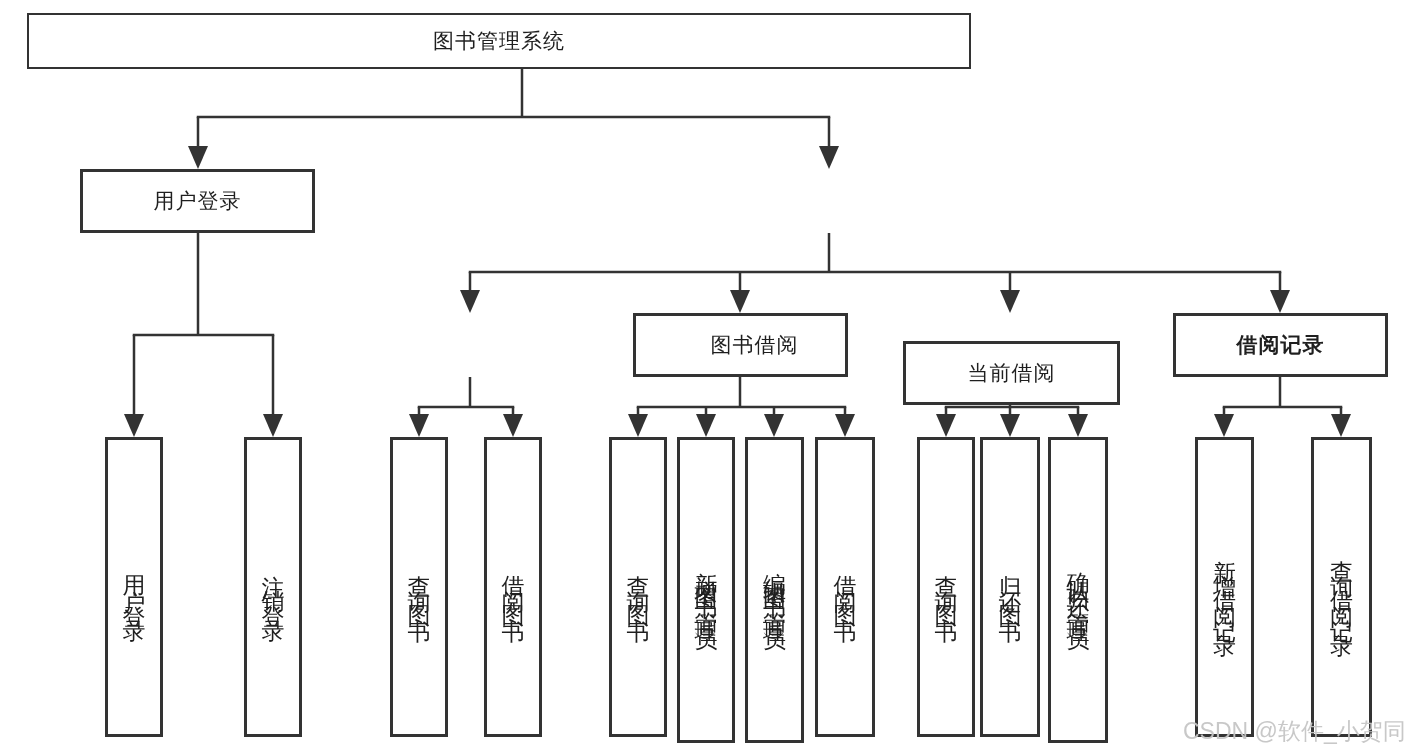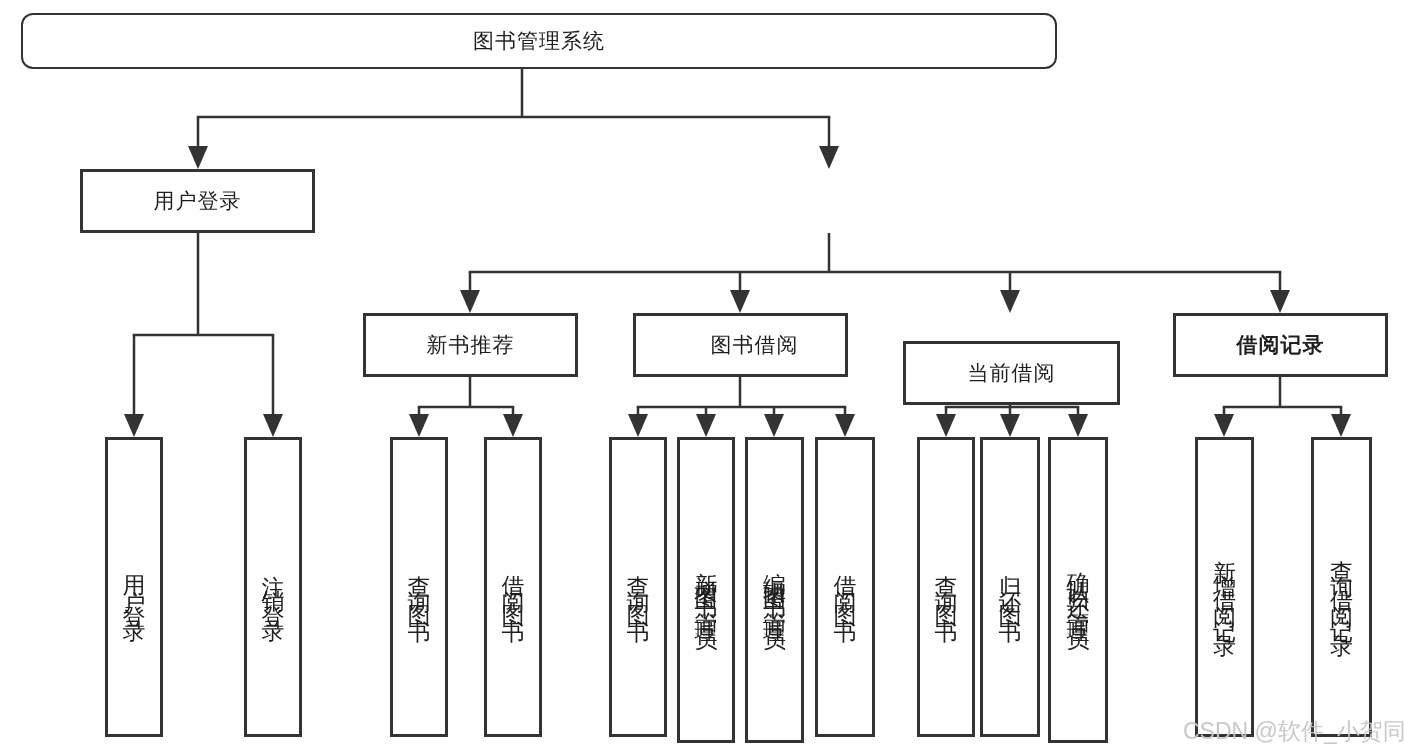--- a/index.html
+++ b/index.html
@@ -135,31 +135,28 @@
     <polygon points="1068,414 1088,414 1078,437"></polygon>
 
     <line x1="1280" y1="377" x2="1280" y2="407"></line>
     <line x1="1222.75" y1="407" x2="1342.25" y2="407"></line>
     <line x1="1224" y1="407" x2="1224" y2="418"></line>
     <polygon points="1214,414 1234,414 1224,437"></polygon>
     <line x1="1341" y1="407" x2="1341" y2="418"></line>
     <polygon points="1331,414 1351,414 1341,437"></polygon>
   </svg>
 
-  <div class="box box-h box-root" style="left:21px; top:13px; width:1036px; height:56px;border-radius:12px;">
+  <div class="box box-h box-root" style="left:27px; top:13px; width:944px; height:56px;">
     <span>图书管理系统</span>
   </div>
 
   <div class="box box-h" style="left:80px; top:169px; width:235px; height:64px;">
     <span>用户登录</span>
   </div>
 
-  <div class="box box-h" style="left:363px; top:313px; width:215px; height:64px;">
-    <span>新书推荐</span>
-  </div>
   <div class="box box-h" style="left:633px; top:313px; width:215px; height:64px;padding-left:28px;">
     <span>图书借阅</span>
   </div>
   <div class="box box-h" style="left:903px; top:313px; width:217px; height:64px;margin-top:28px;">
     <span>当前借阅</span>
   </div>
   <div class="box box-h" style="left:1173px; top:313px; width:215px; height:64px;font-weight:bold;">
     <span>借阅记录</span>
   </div>
 

